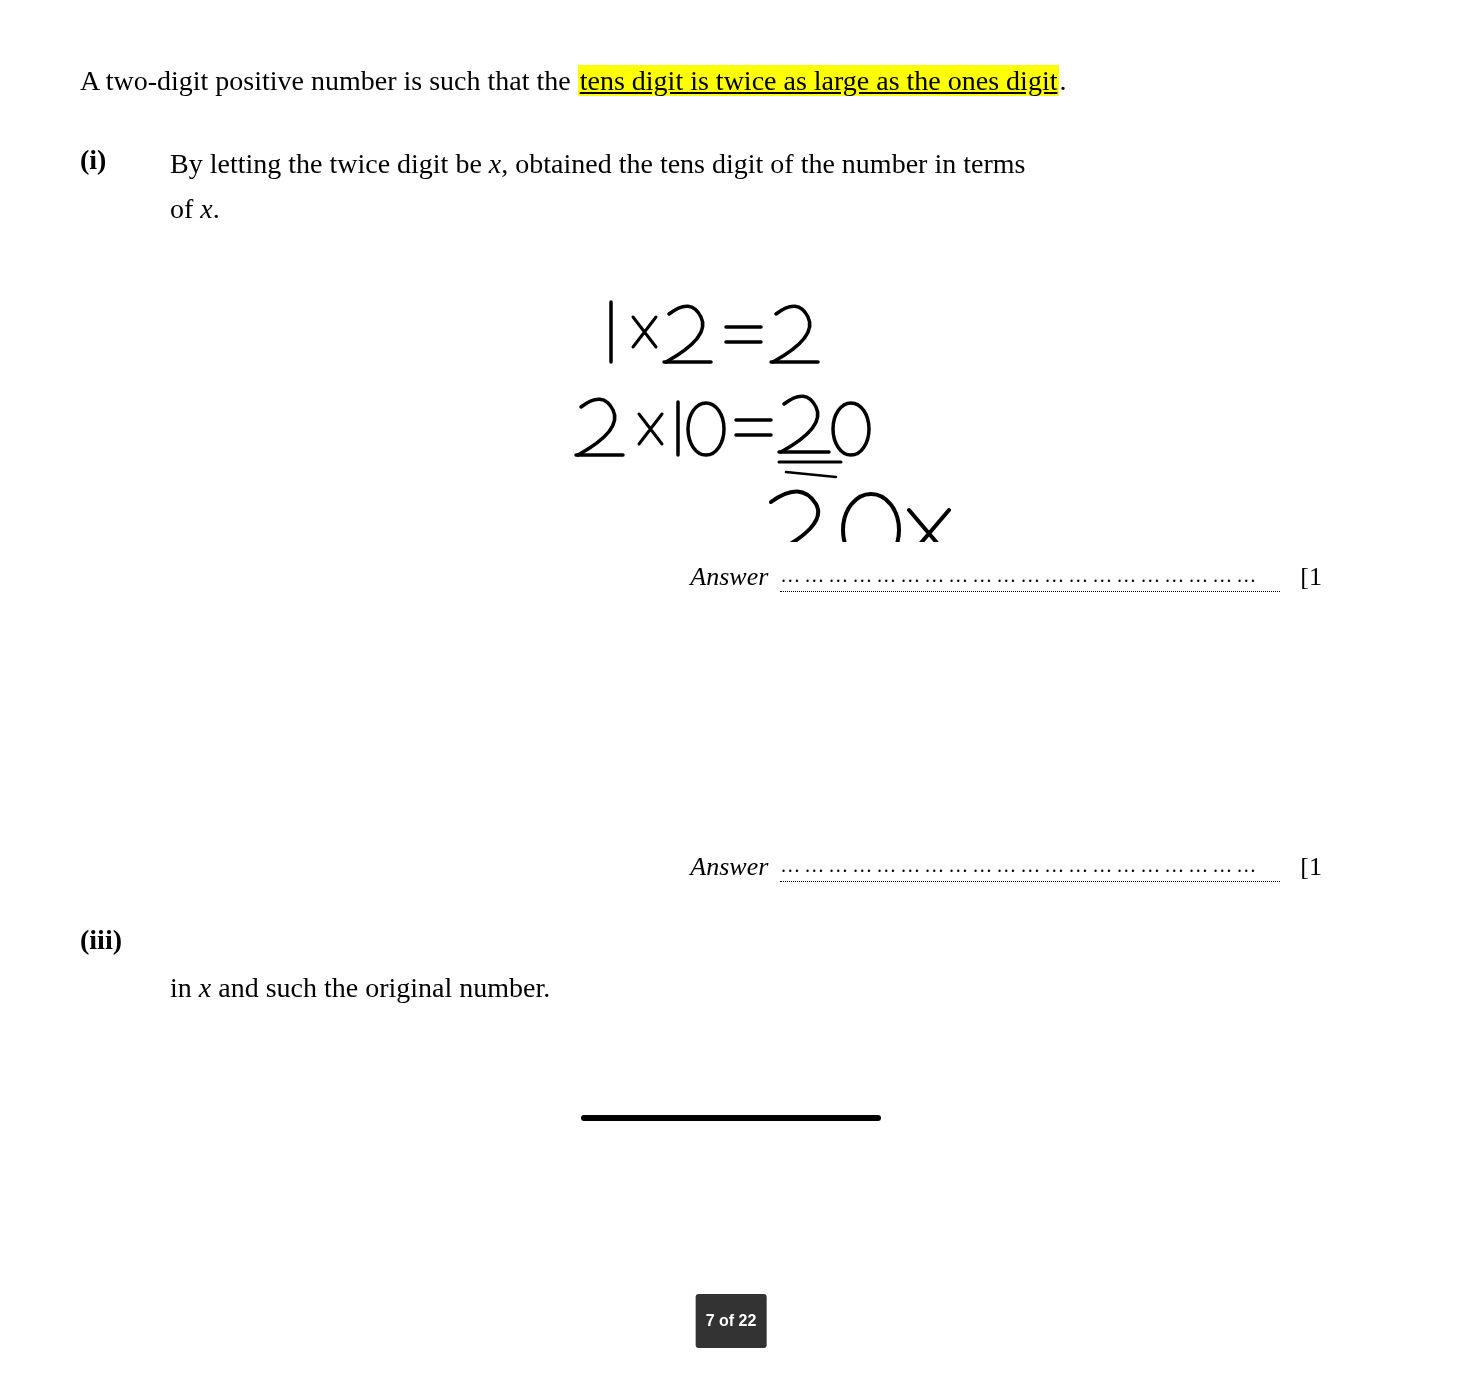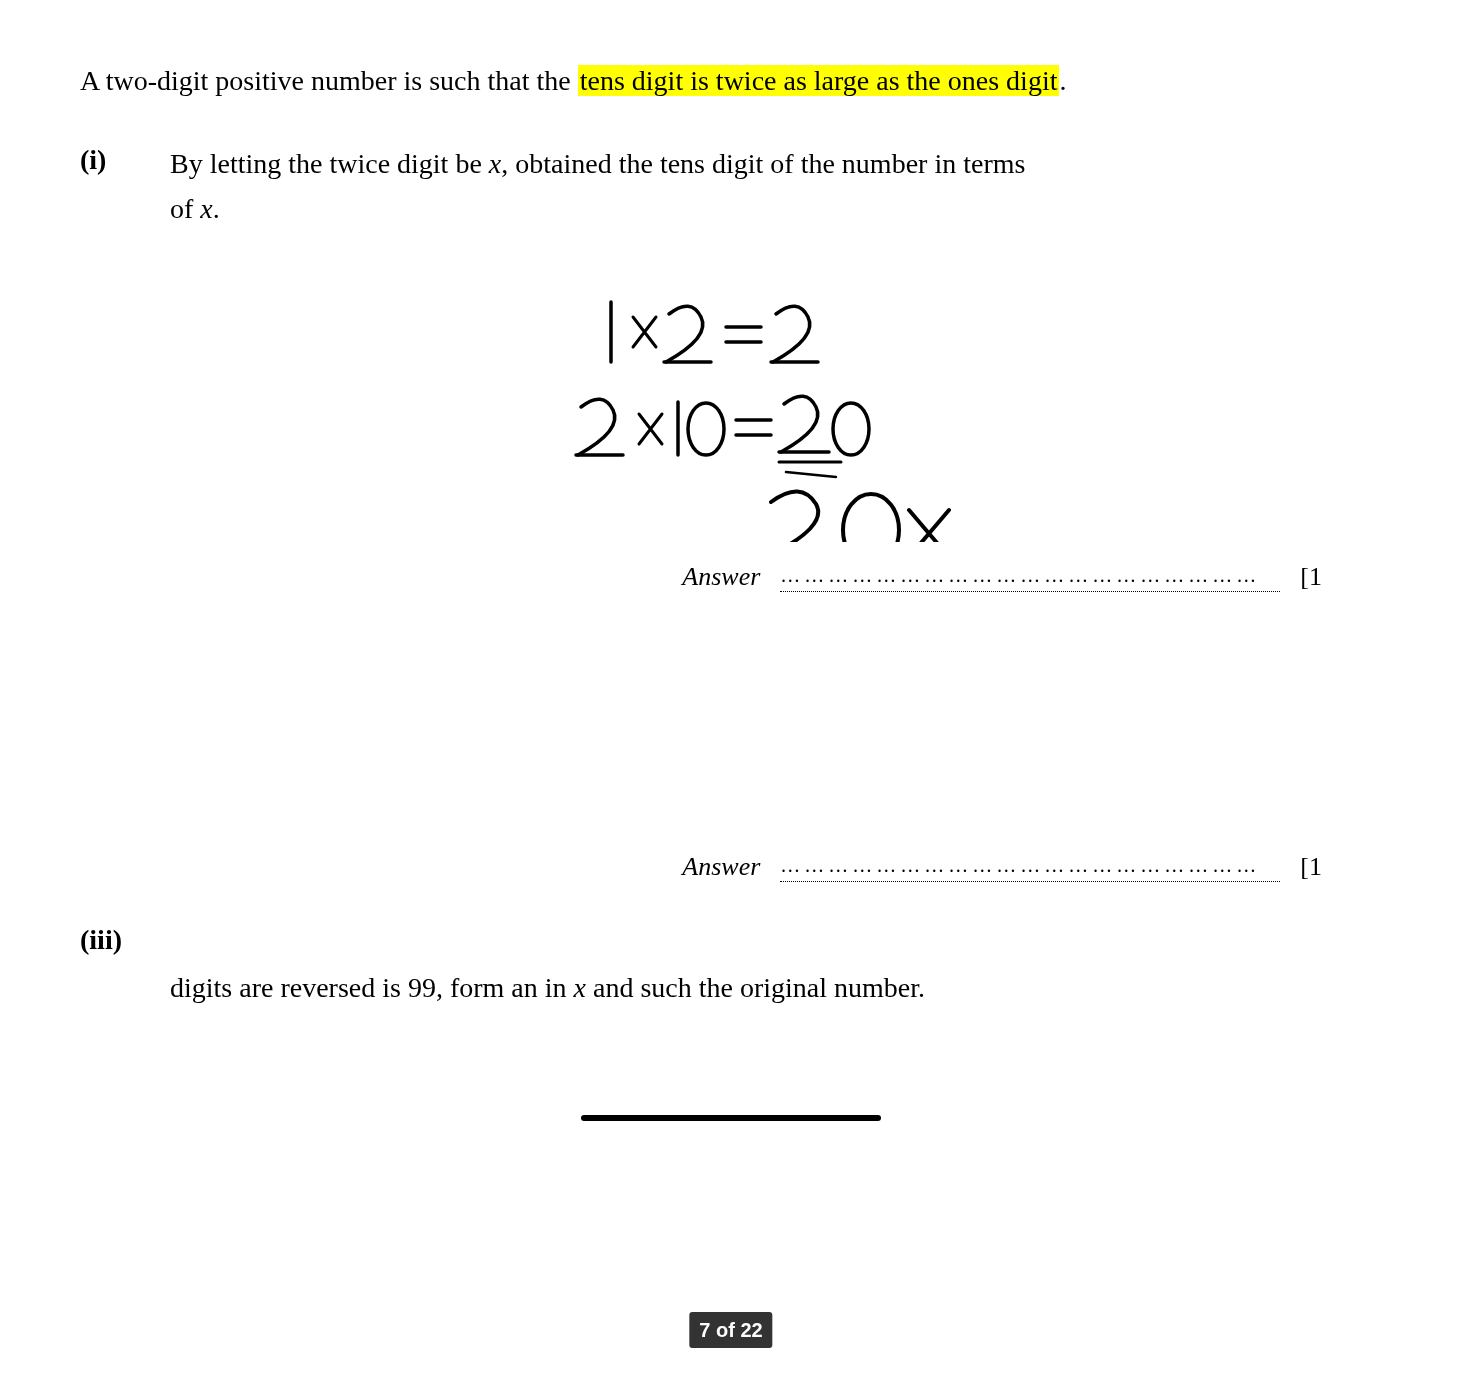--- a/index.html
+++ b/index.html
@@ -24,20 +24,21 @@
     }
 
     .intro-paragraph {
       margin-bottom: 40px;
       line-height: 1.5;
     }
 
     .highlight {
       background-color: #ffff00;
       padding: 0 2px;
+      text-decoration: underline;
     }
 
     .question-part {
       margin-bottom: 40px;
     }
 
     .question-row {
       display: flex;
       align-items: flex-start;
       margin-bottom: 10px;
@@ -75,21 +76,21 @@
       align-items: center;
       justify-content: flex-end;
       margin-top: 20px;
       margin-bottom: 30px;
       padding-right: 60px;
     }
 
     .answer-label {
       font-style: italic;
       font-size: 26px;
-      margin-right: 20px;
+      margin-right: 12px;
     }
 
     .answer-dots {
       flex: 1;
       max-width: 500px;
       border-bottom: 1px dotted #000;
       height: 30px;
       position: relative;
       letter-spacing: 3px;
       font-size: 20px;
@@ -219,20 +220,20 @@
       </div>
       <span class="answer-mark">[1</span>
     </div>
   </div>
 
   <div class="question-part">
     <div class="question-row">
       <div class="part-label">(iii)</div>
       <div class="part-text">
         <br>
-        <span>digits are reversed is 99, form an </span><span class="page-indicator" style="background:#333;color:#fff;padding:2px 10px;border-radius:3px;font-family:Arial,sans-serif;font-size:20px;font-weight:bold;vertical-align:middle;display:inline-block;">7 of 22</span><span> in </span><span class="math-italic">x</span><span> and such the original number.</span>
+        <span class="page-indicator" style="background:#333;color:#fff;padding:14px 10px;border-radius:3px;font-family:Arial,sans-serif;font-size:16px;font-weight:bold;vertical-align:middle;display:inline-block;">7 of 22</span><span> in </span><span class="math-italic">x</span><span> and such the original number.</span>
       </div>
     </div>
   </div>
 
   <div class="bottom-bar"></div>
 
 </div>
 
 </body></html>

